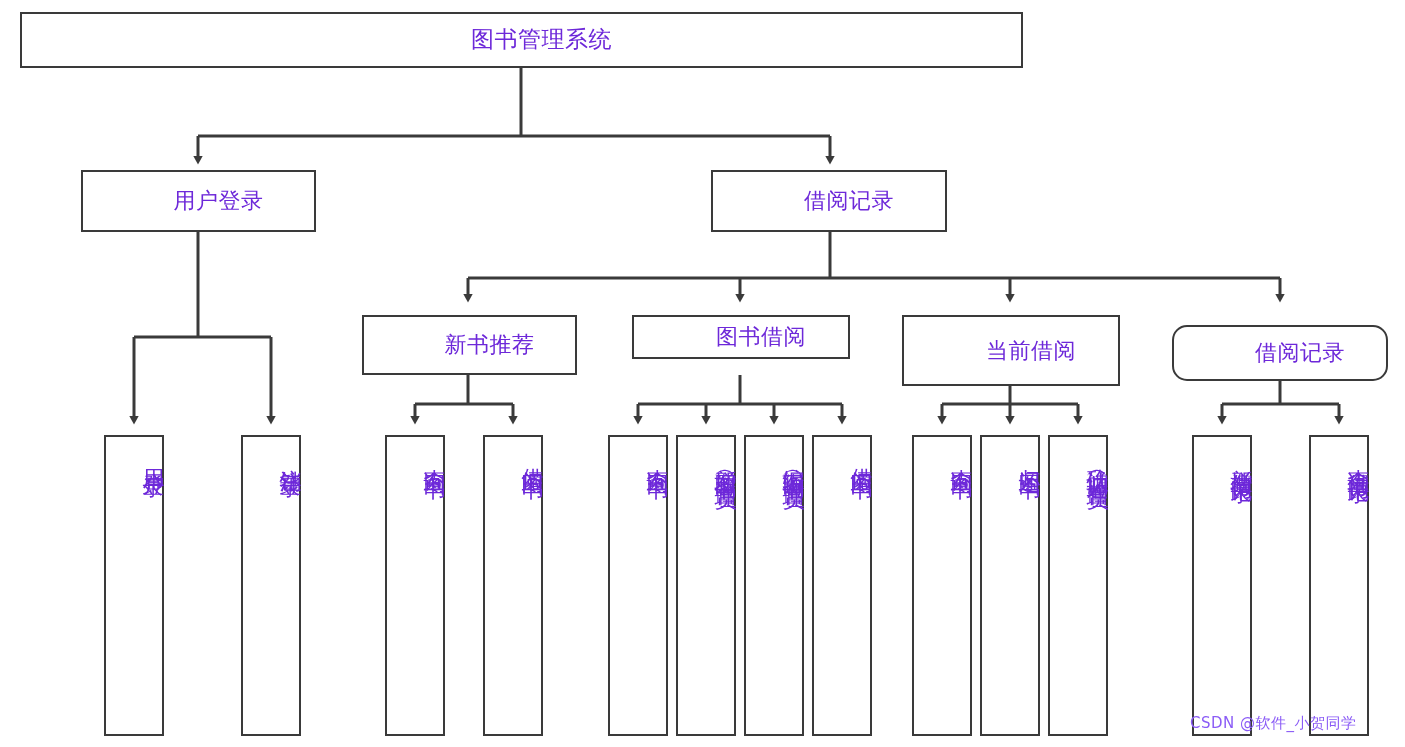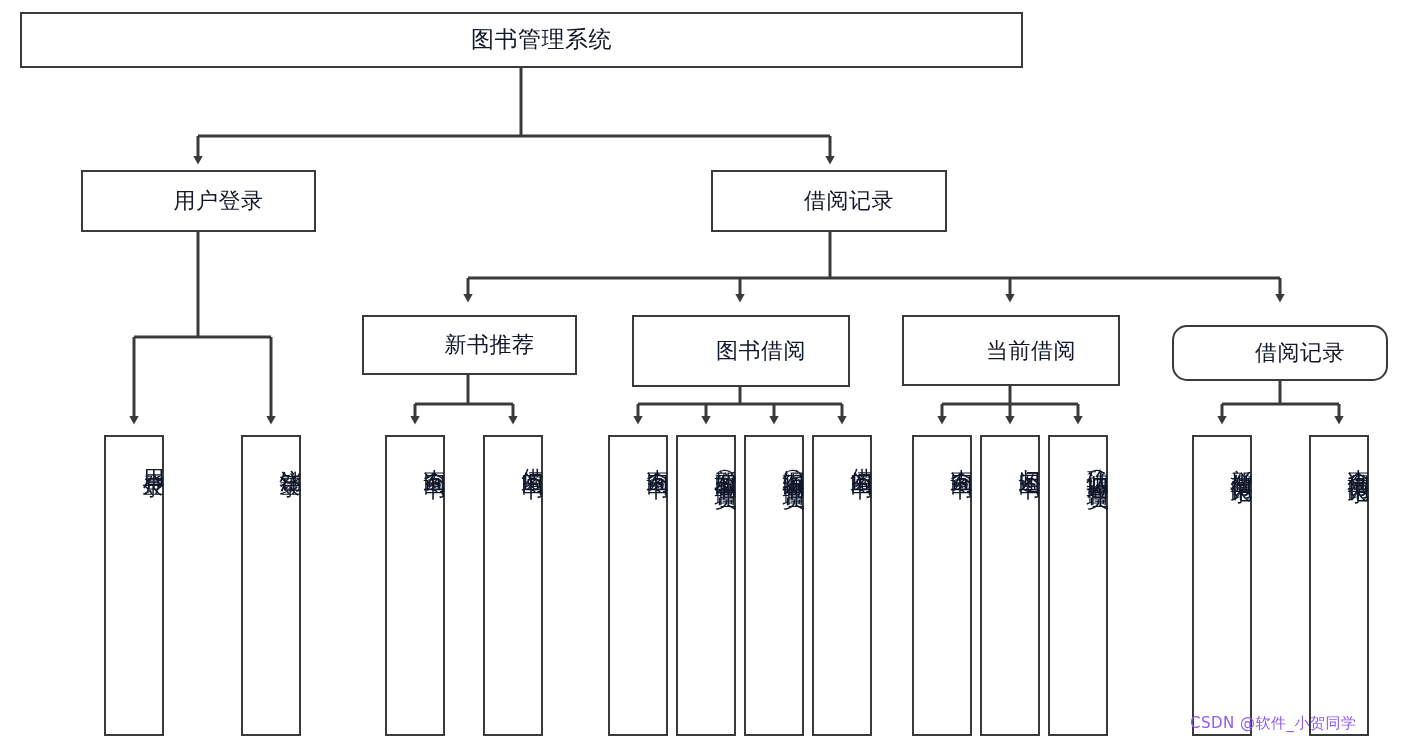--- a/index.html
+++ b/index.html
@@ -13,21 +13,21 @@
   svg.connectors{position:absolute;left:0;top:0;width:1405px;height:747px;}
 
   .node{
     position:absolute;
     box-sizing:border-box;
     background:#ffffff;
     border:2px solid #3a3a3a;
     display:flex;
     align-items:center;
     justify-content:center;
-    color:#0f172a;
+    color:#6d28d9;
     padding-left:40px;
   }
   .node .label{
     text-align:center;
     line-height:1.18;
     letter-spacing:0.5px;
     white-space:pre;
   }
   .node.horiz .label{
     font-size:22px;
@@ -116,21 +116,21 @@
   <div class="node horiz" style="left:81px;top:170px;width:235px;height:62px;">
     <span class="label">用户登录</span>
   </div>
   <div class="node horiz" style="left:711px;top:170px;width:236px;height:62px;">
     <span class="label">借阅记录</span>
   </div>
 
   <div class="node horiz" style="left:362px;top:315px;width:215px;height:60px;">
     <span class="label">新书推荐</span>
   </div>
-  <div class="node horiz" style="left:632px;top:315px;width:218px;height:72px;">
+  <div class="node horiz" style="left:632px;top:315px;width:218px;height:44px;">
     <span class="label">图书借阅</span>
   </div>
   <div class="node horiz" style="left:902px;top:315px;width:218px;height:71px;">
     <span class="label">当前借阅</span>
   </div>
   <div class="node horiz" style="left:1172px;top:325px;width:216px;height:56px;border-radius:15px;">
     <span class="label">借阅记录</span>
   </div>
 
   <div class="node vert" style="left:104px;top:435px;width:60px;height:301px;">

